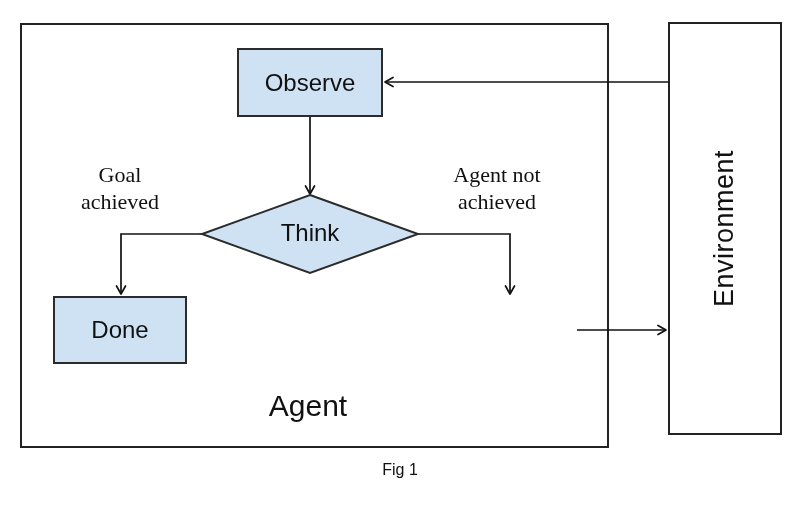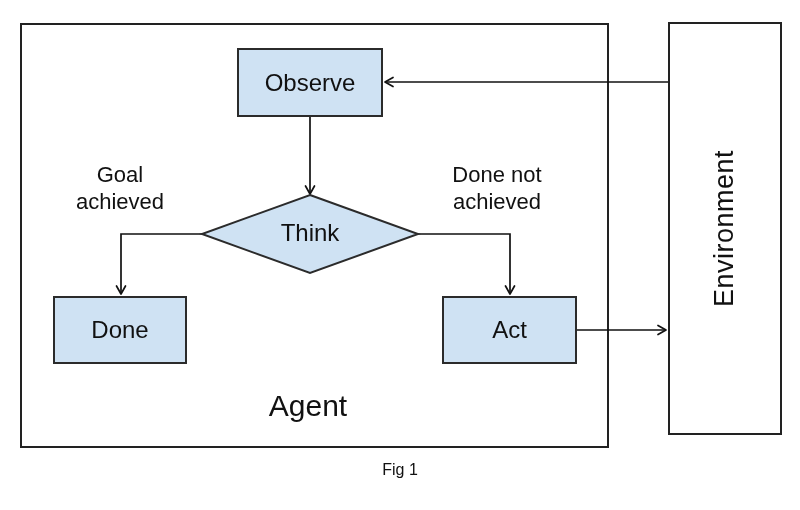--- a/index.html
+++ b/index.html
@@ -78,20 +78,21 @@
   }
   .branch-label {
     position: absolute;
     top: 161px;
     width: 140px;
     text-align: center;
     font-size: 22px;
     line-height: 27px;
     white-space: pre-line;
     z-index: 3;
+    font-family: Liberation Serif, serif;
   }
   .branch-left  { left: 50px; }
   .branch-right { left: 427px; }
   .agent-label {
     position: absolute;
     left: 240px; top: 389px; width: 136px;
     text-align: center;
     font-size: 30px;
     z-index: 3;
   }
@@ -133,26 +134,23 @@
 
     <polygon class="diamond" points="310,195 418,234 310,273 202,234"></polygon>
   </svg>
 
   <div class="node node-done">
     <span>Done</span>
   </div>
   <div class="node node-observe">
     <span>Observe</span>
   </div>
-  <div class="node node-act">
-    <span>Act</span>
-  </div>
   <div class="think-label">Think</div>
 
   <div class="branch-label branch-left">Goal
 achieved</div>
-  <div class="branch-label branch-right">Done not
+  <div class="branch-label branch-right">Agent not
 achieved</div>
 
   <div class="agent-label">Agent</div>
   <div class="fig-caption">Fig 1</div>
 
 </div>
 
 </body></html>

